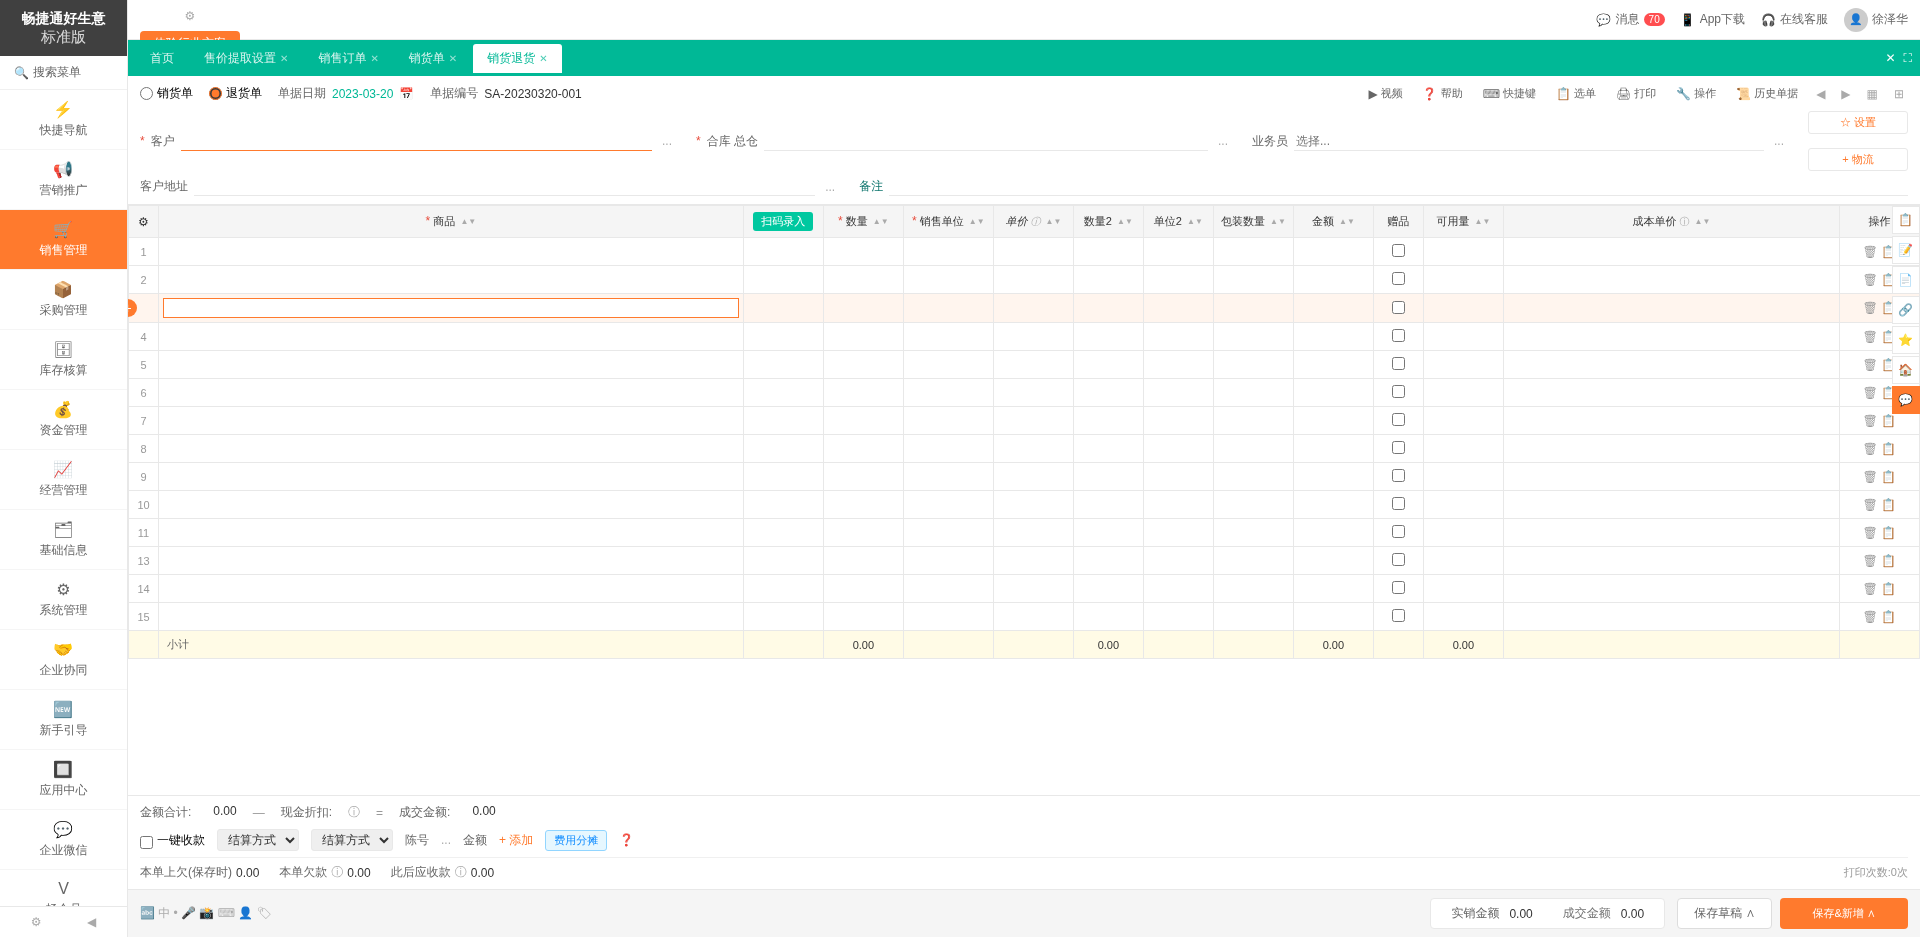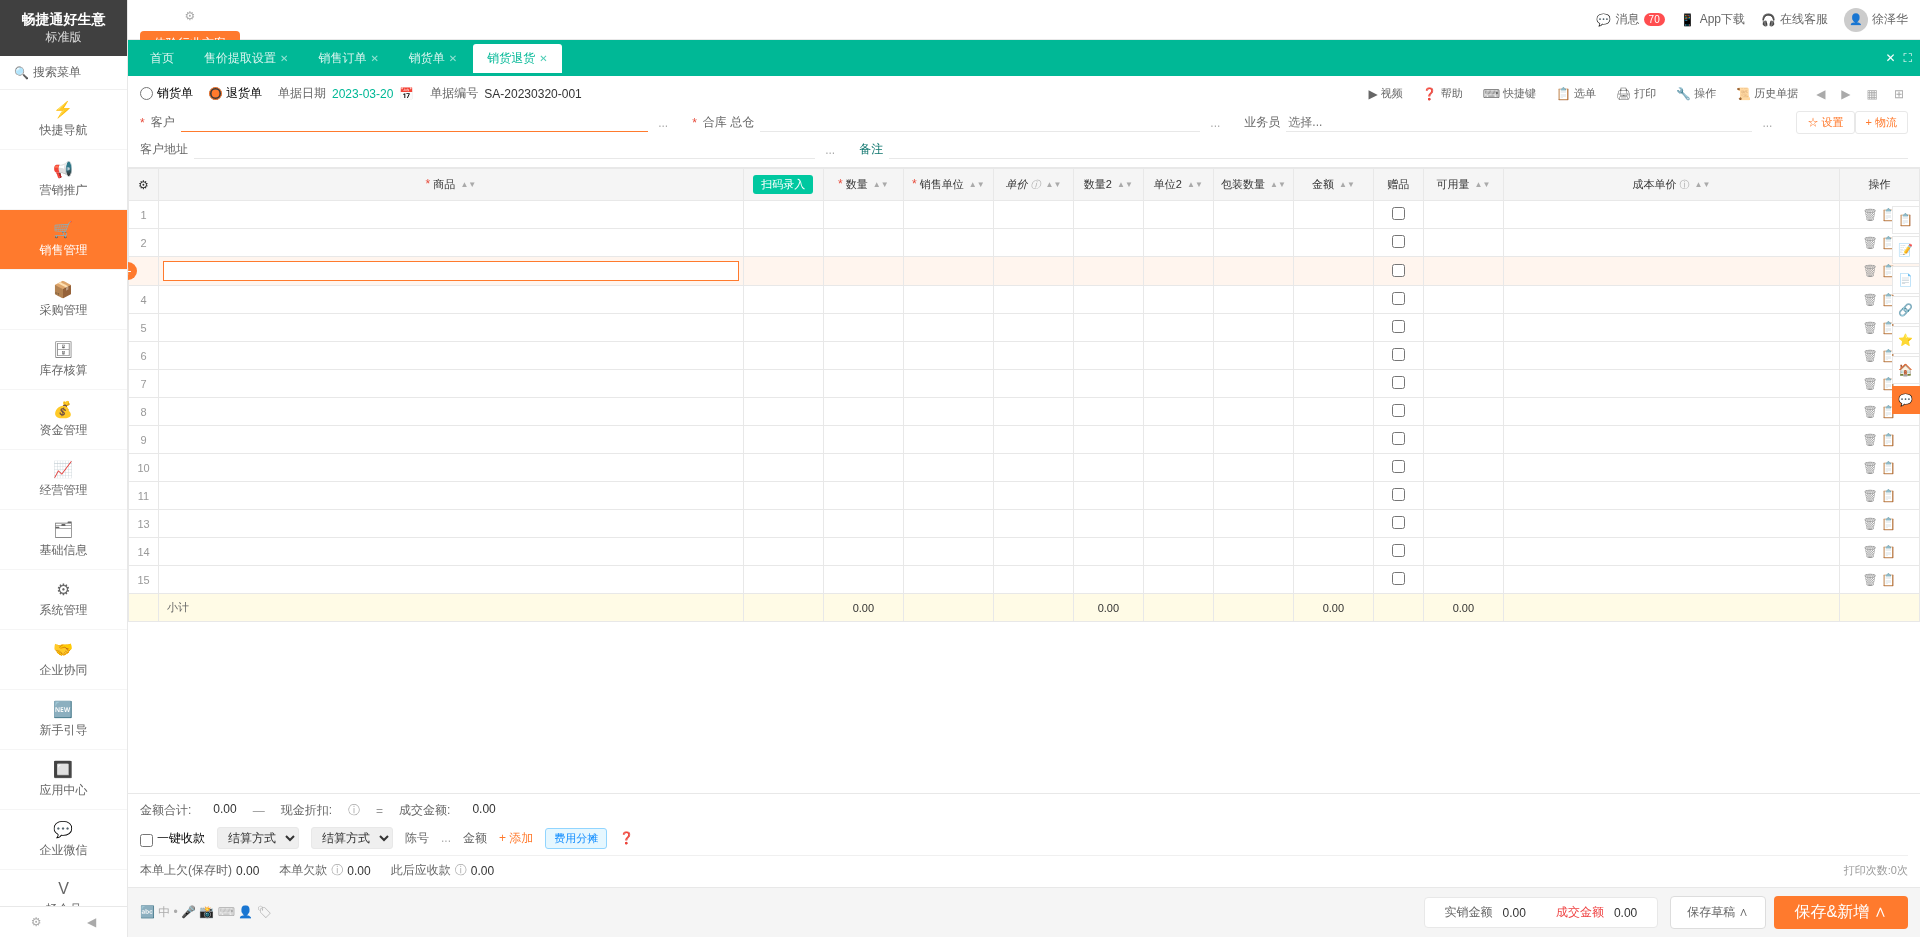--- a/index.html
+++ b/index.html
@@ -2,21 +2,21 @@
 <html><head>
   <meta charset="utf-8">
   <style>
     * { box-sizing: border-box; margin: 0; padding: 0; font-family: 'Microsoft YaHei', Arial, sans-serif; font-size: 12px; }
     body { background: #f5f5f5; display: flex; height: 937px; overflow: hidden; }
 
     
     .sidebar { width: 128px; background: #fff; display: flex; flex-direction: column; border-right: 1px solid #e8e8e8; height: 100%; }
     .sidebar-logo { background: #404040; color: #fff; padding: 8px 10px; display: flex; flex-direction: column; align-items: center; min-height: 56px; justify-content: center; }
     .sidebar-logo-text { font-size: 14px; font-weight: bold; color: #fff; line-height: 1.4; }
-    .sidebar-logo-sub { font-size: 12px; color: rgba(255,255,255,0.8); text-align: center; }
+    .sidebar-logo-sub { font-size: 15px; color: rgba(255,255,255,0.8); text-align: center; }
     .sidebar-search { display: flex; align-items: center; padding: 8px 10px; border-bottom: 1px solid #f0f0f0; cursor: pointer; color: #666; }
     .sidebar-search span { margin-left: 4px; }
     .sidebar-nav { flex: 1; overflow-y: auto; }
     .sidebar-item { display: flex; flex-direction: column; align-items: center; padding: 10px 6px; cursor: pointer; color: #666; border-bottom: 1px solid #f5f5f5; font-size: 11px; }
     .sidebar-item.active { background: #ff7a2d; color: #fff; }
     .sidebar-item-icon { font-size: 16px; margin-bottom: 3px; }
     .sidebar-bottom { display: flex; align-items: center; justify-content: space-around; padding: 8px; border-top: 1px solid #e8e8e8; }
 
     
     .main { flex: 1; display: flex; flex-direction: column; overflow: hidden; }
@@ -89,21 +89,21 @@
     .footer-row3 { display: flex; align-items: center; gap: 20px; padding-top: 6px; border-top: 1px solid #f0f0f0; margin-top: 6px; }
     .footer-stat { display: flex; align-items: center; gap: 4px; }
     .fee-btn { background: #e6f7ff; border: 1px solid #91d5ff; color: #1890ff; border-radius: 3px; padding: 2px 8px; cursor: pointer; font-size: 11px; }
     .help-icon { color: #aaa; cursor: pointer; }
 
     
     .bottom-bar { background: #f5f5f5; border-top: 1px solid #e8e8e8; padding: 8px 12px; display: flex; align-items: center; justify-content: space-between; }
     .bottom-stats { display: flex; gap: 20px; align-items: center; color: #666; font-size: 11px; }
     .bottom-actions { display: flex; gap: 8px; }
     .btn-save-draft { background: #fff; border: 1px solid #ddd; border-radius: 4px; padding: 6px 16px; cursor: pointer; color: #666; }
-    .btn-save-new { background: #ff7a2d; color: #fff; border: none; border-radius: 4px; padding: 6px 21px; cursor: pointer; font-size: 16px; }
+    .btn-save-new { background: #ff7a2d; color: #fff; border: none; border-radius: 4px; padding: 6px 32px; cursor: pointer; font-size: 11px; }
     .print-info { color: #999; font-size: 11px; }
 
     
     ::-webkit-scrollbar { width: 6px; height: 6px; }
     ::-webkit-scrollbar-track { background: #f1f1f1; }
     ::-webkit-scrollbar-thumb { background: #ccc; border-radius: 3px; }
     .col-sort { display: inline-flex; flex-direction: column; cursor: pointer; line-height: 0.8; font-size: 8px; color: #aaa; vertical-align: middle; margin-left: 2px; }
   </style>
 </head>
 <body>
@@ -308,21 +308,21 @@
           <span style="color:#e74c3c;">*</span>
           <span style="color:#666;">合库 总仓</span>
           <input class="form-field-input" type="text" style="flex: 1 1 0%; border-top: none; border-right: none; border-left: none; border-image: initial; border-bottom: 1px solid rgb(232, 232, 232); outline: none; padding: 2px;">
           <span class="form-field-dots">...</span>
         </div>
         <div class="form-field" style="flex:2;">
           <span style="color:#666;">业务员</span>
           <input class="form-field-input" type="text" placeholder="选择..." style="flex: 1 1 0%; border-top: none; border-right: none; border-left: none; border-image: initial; border-bottom: 1px solid rgb(232, 232, 232); outline: none; padding: 2px;">
           <span class="form-field-dots">...</span>
         </div>
-        <div style="display:flex;flex-direction:row;gap:0;min-width:100px;">
+        <div style="display:flex;flex-direction:column;gap:14px;min-width:100px;">
           <button style="background:#fff;border:1px solid #e8e8e8;border-radius:3px;padding:3px 10px;cursor:pointer;color:#ff7a2d;font-size:11px;">☆ 设置</button>
           <button style="background:#fff;border:1px solid #e8e8e8;border-radius:3px;padding:3px 10px;cursor:pointer;color:#ff7a2d;font-size:11px;">+ 物流</button>
         </div>
       </div>
 
       <div class="form-header-row3">
         <div class="form-field" style="flex:2;">
           <span style="color:#666;">客户地址</span>
           <input class="form-field-input" type="text" style="flex: 1 1 0%; border-top: none; border-right: none; border-left: none; border-image: initial; border-bottom: 1px solid rgb(232, 232, 232); outline: none; padding: 2px;">
           <span class="form-field-dots">...</span>
@@ -834,21 +834,21 @@
       <div class="bottom-stats">
         <span style="color:#aaa;">🔤 中 • 🎤 📸 ⌨ 👤 🏷</span>
       </div>
       <div style="display:flex;align-items:center;gap:12px;">
         <div style="background:#fff;border:1px solid #e8e8e8;padding:6px 20px;border-radius:4px;display:flex;gap:30px;align-items:center;">
           <div style="display:flex;gap:10px;align-items:center;">
             <span style="color:#666;">实销金额</span>
             <span style="color:#333;font-weight:500;">0.00</span>
           </div>
           <div style="display:flex;gap:10px;align-items:center;">
-            <span style="color:#ef4444;">成交金额</span>
+            <span style="color:#737373;">成交金额</span>
             <span style="color:#333;font-weight:500;">0.00</span>
           </div>
         </div>
         <div class="bottom-actions">
           <button class="btn-save-draft">保存草稿 ∧</button>
           <button class="btn-save-new">保存&amp;新增 ∧</button>
         </div>
       </div>
     </div>
 

